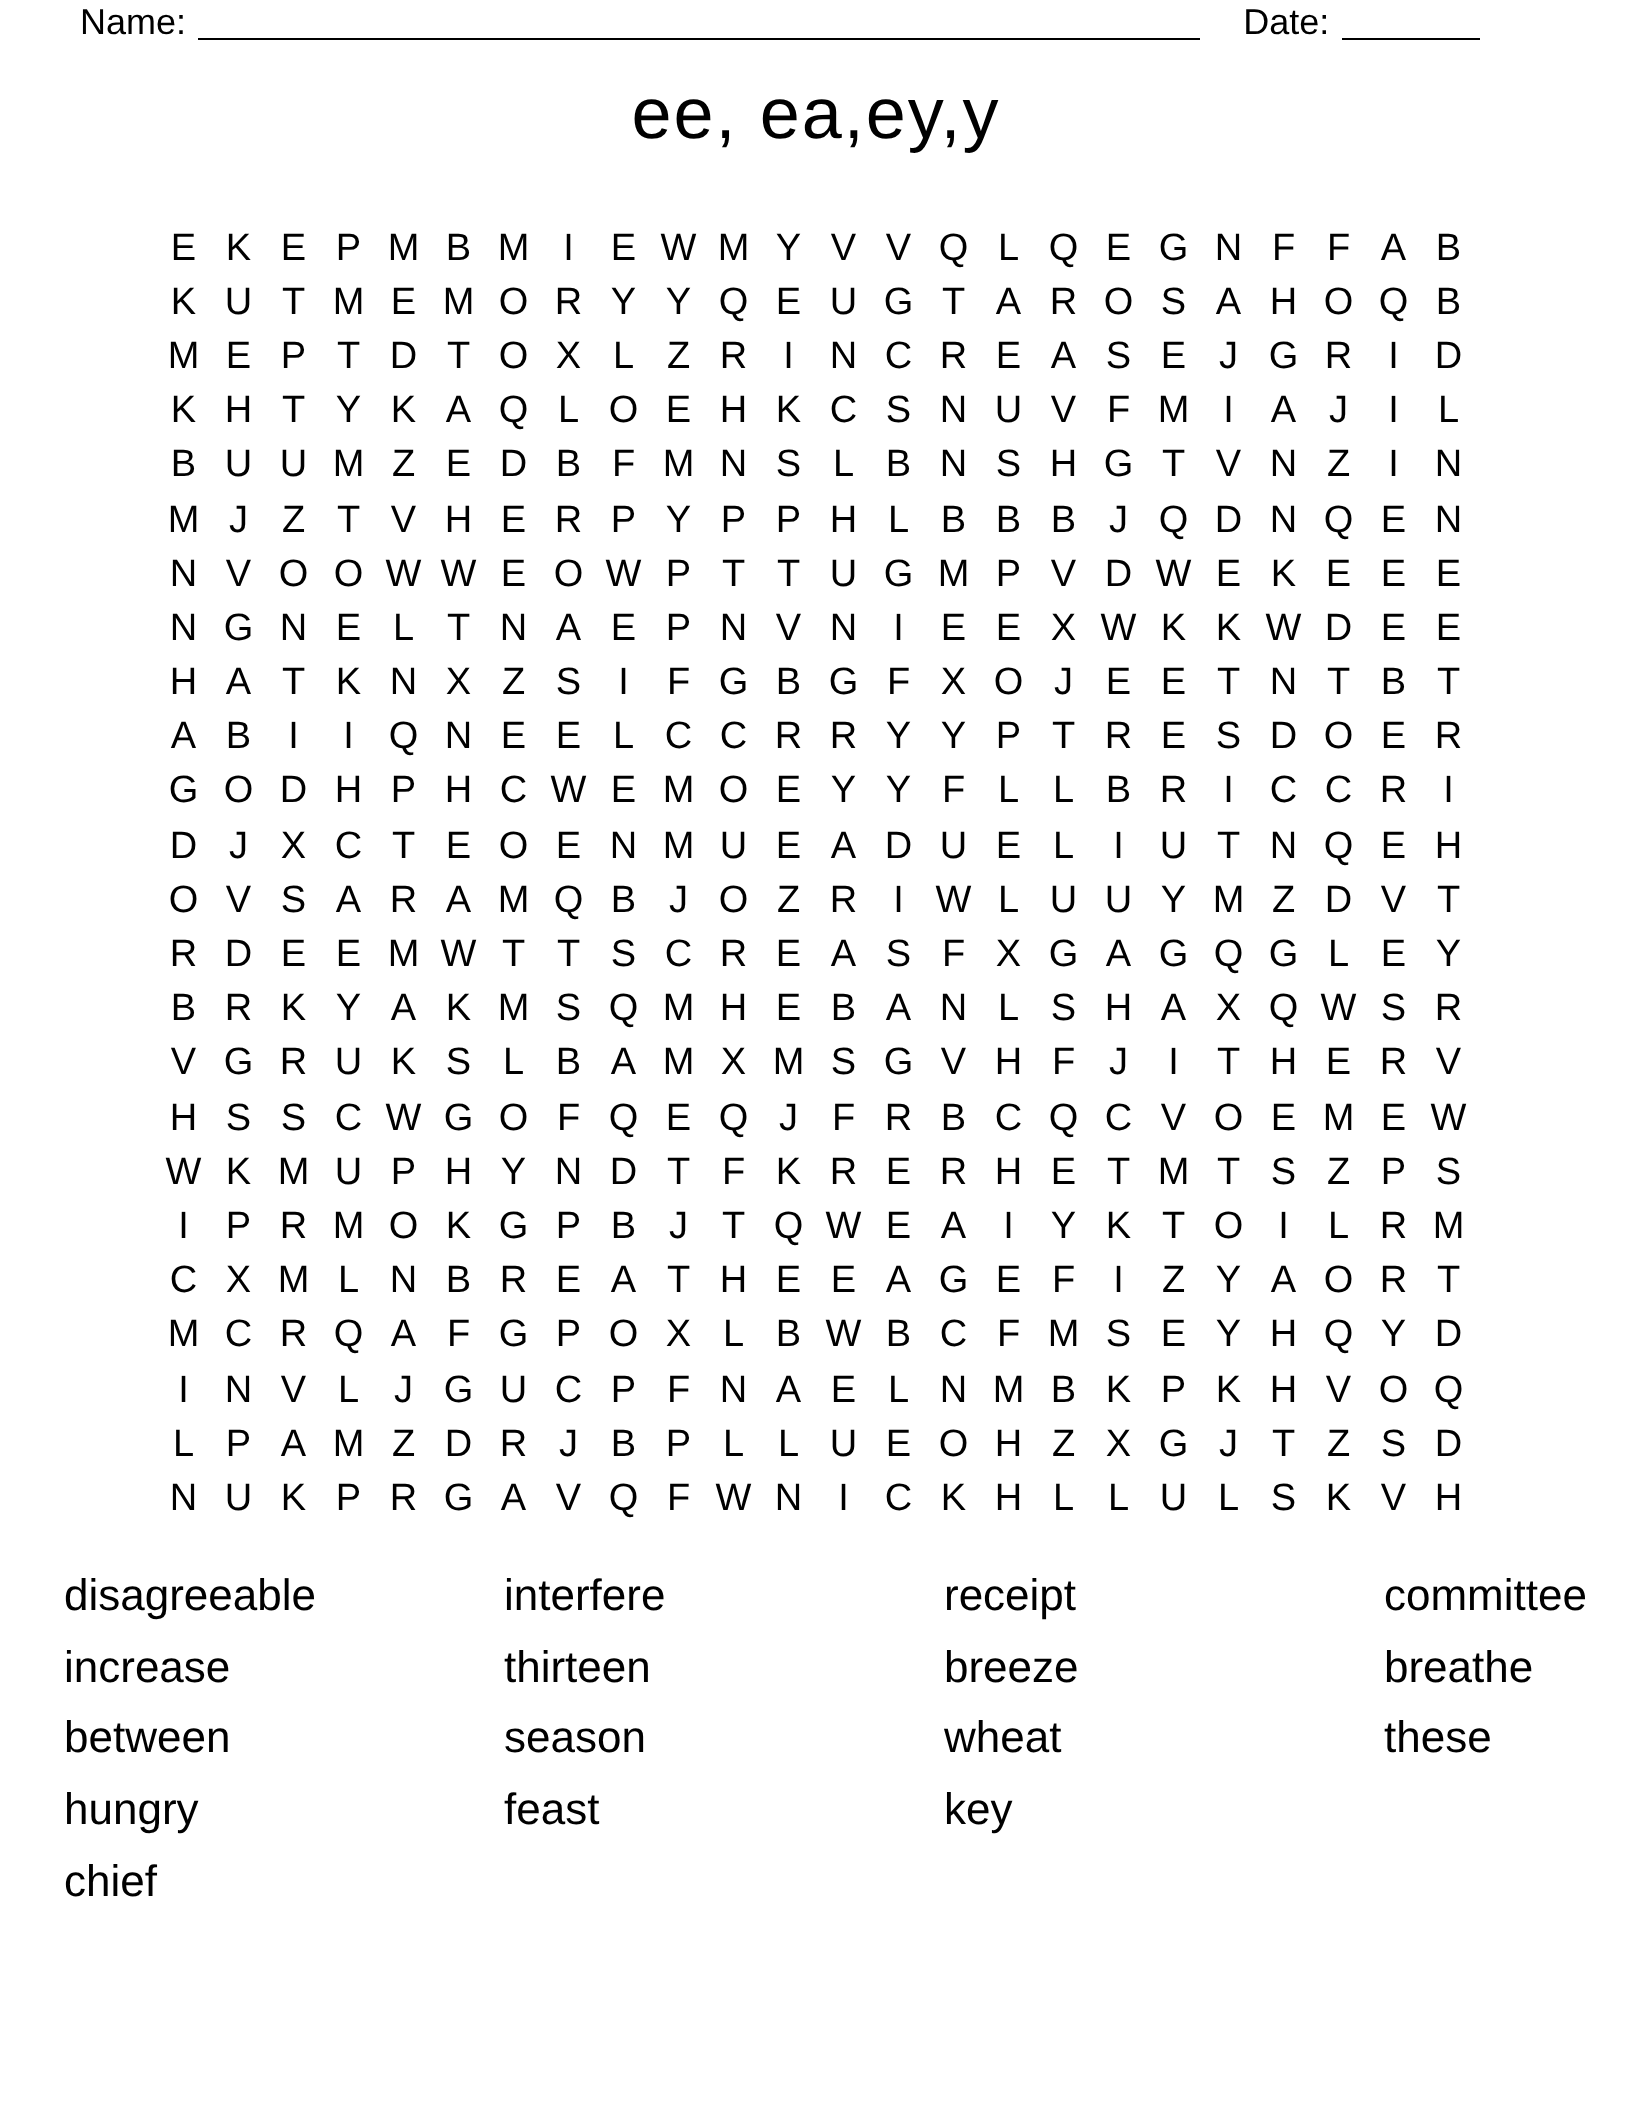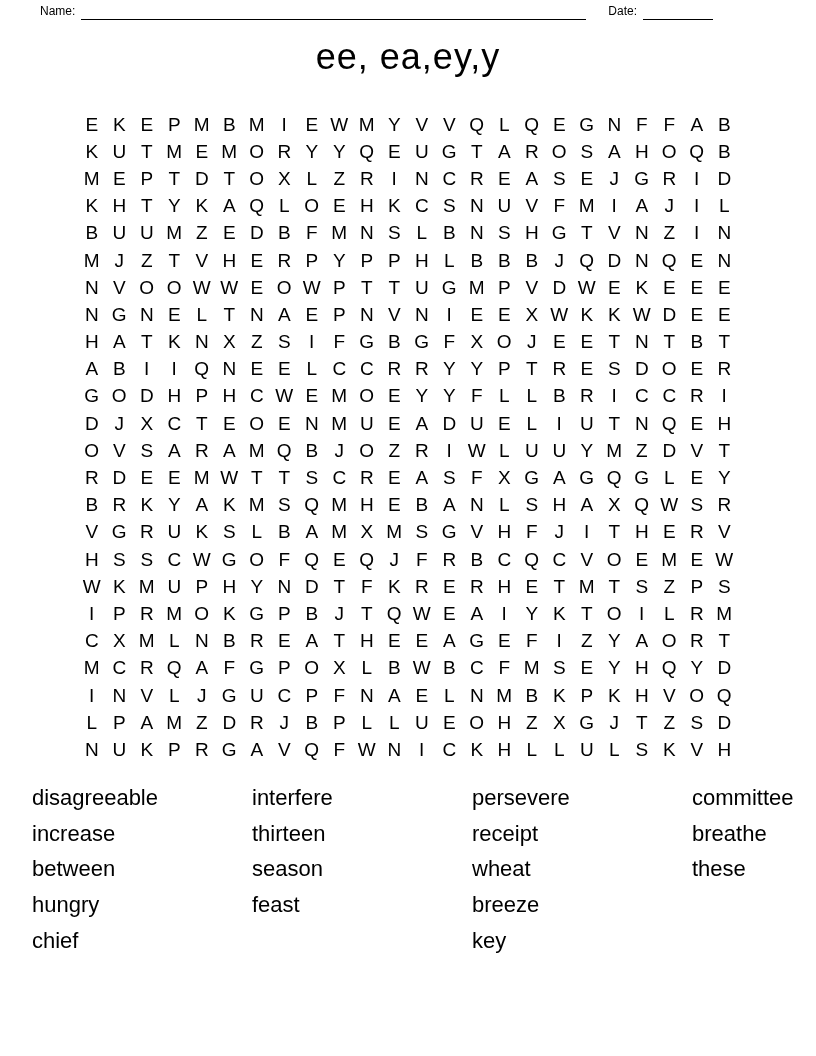--- a/index.html
+++ b/index.html
@@ -10,21 +10,21 @@
     font-family: "Liberation Sans", sans-serif;
     position: relative;
     overflow: hidden;
   }
   .header {
     position: absolute;
     top: 2px; left: 40px;
     width: 700px; height: 18px;
     display: flex;
     align-items: center;
-    font-size: 12px;
+    font-size: 18px;
   }
   .hdr-label { line-height: 18px; }
   .fill-line {
     border-bottom: 1.5px solid #000;
     height: 16px;
   }
   .name-line { width: 505px; margin-left: 6px; }
   .date-label { margin-left: 22px; }
   .date-line { width: 70px; margin-left: 6px; }
   .title {
@@ -664,24 +664,23 @@
       <div class="word">hungry</div>
       <div class="word">chief</div>
     </div>
     <div>
       <div class="word">interfere</div>
       <div class="word">thirteen</div>
       <div class="word">season</div>
       <div class="word">feast</div>
     </div>
     <div>
-      <div class="word">persevere</div>
       <div class="word">receipt</div>
+      <div class="word">breeze</div>
       <div class="word">wheat</div>
-      <div class="word">breeze</div>
       <div class="word">key</div>
     </div>
     <div>
       <div class="word">committee</div>
       <div class="word">breathe</div>
       <div class="word">these</div>
     </div>
   </div>
 
 </body></html>

